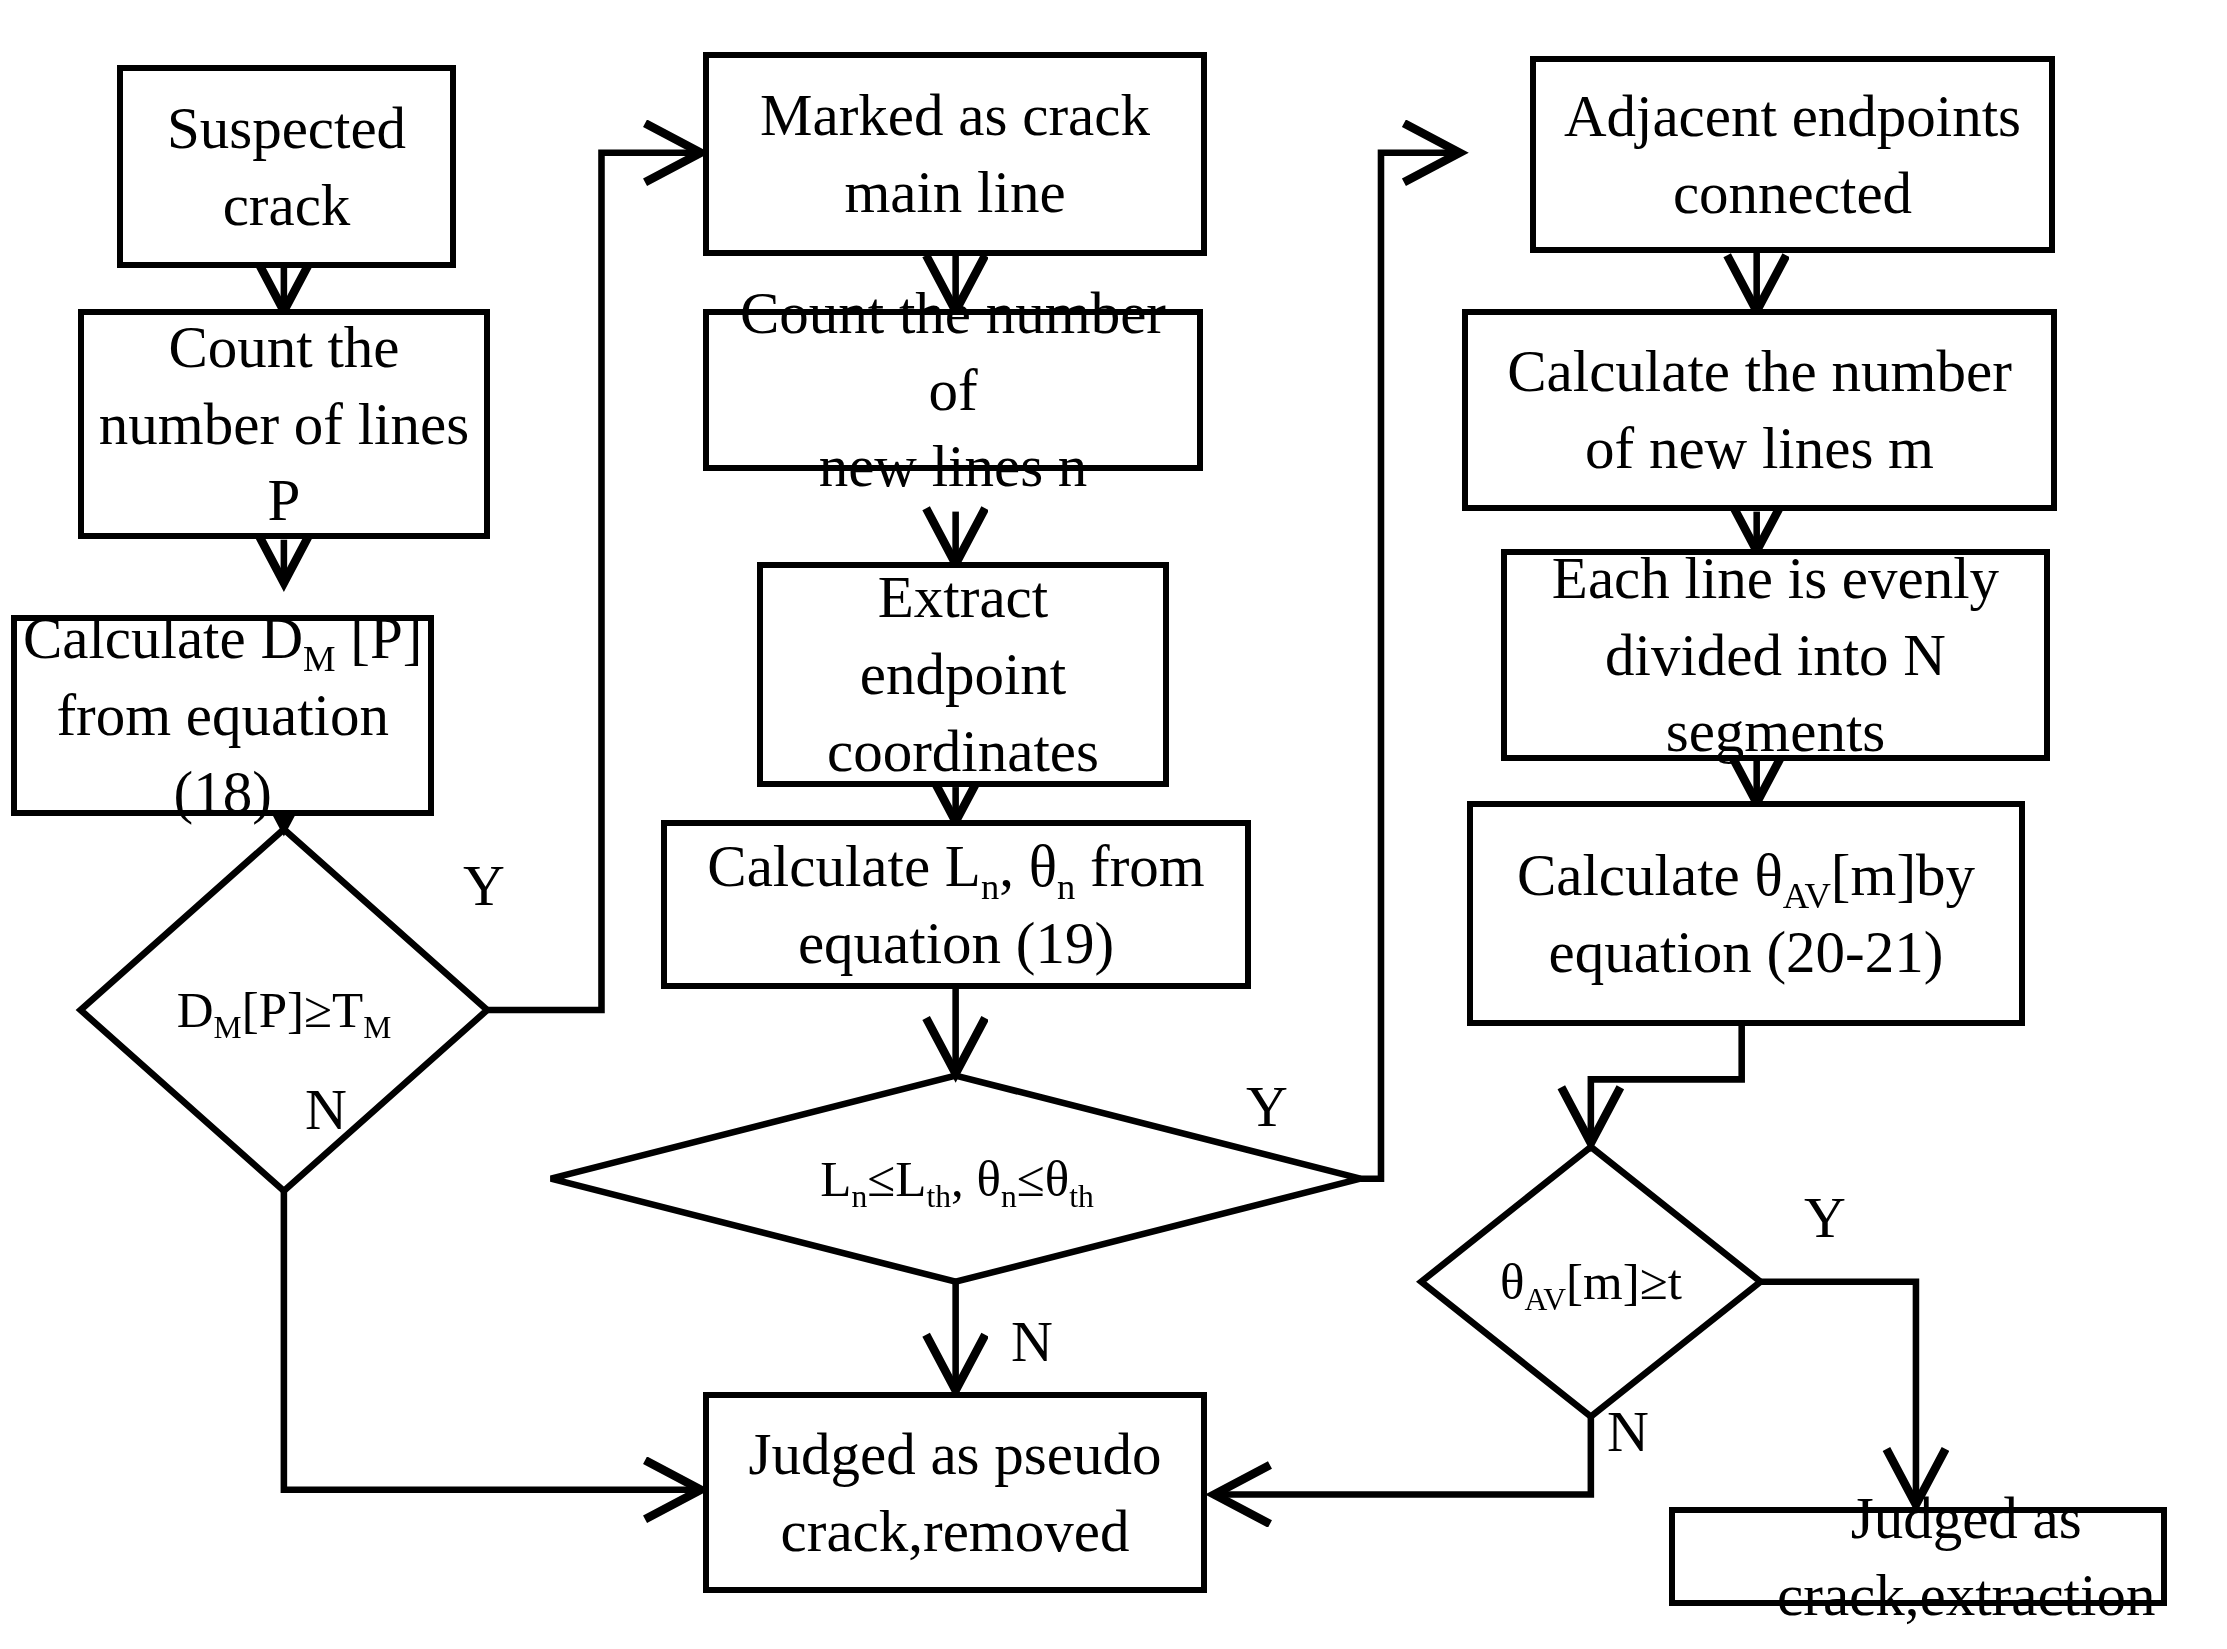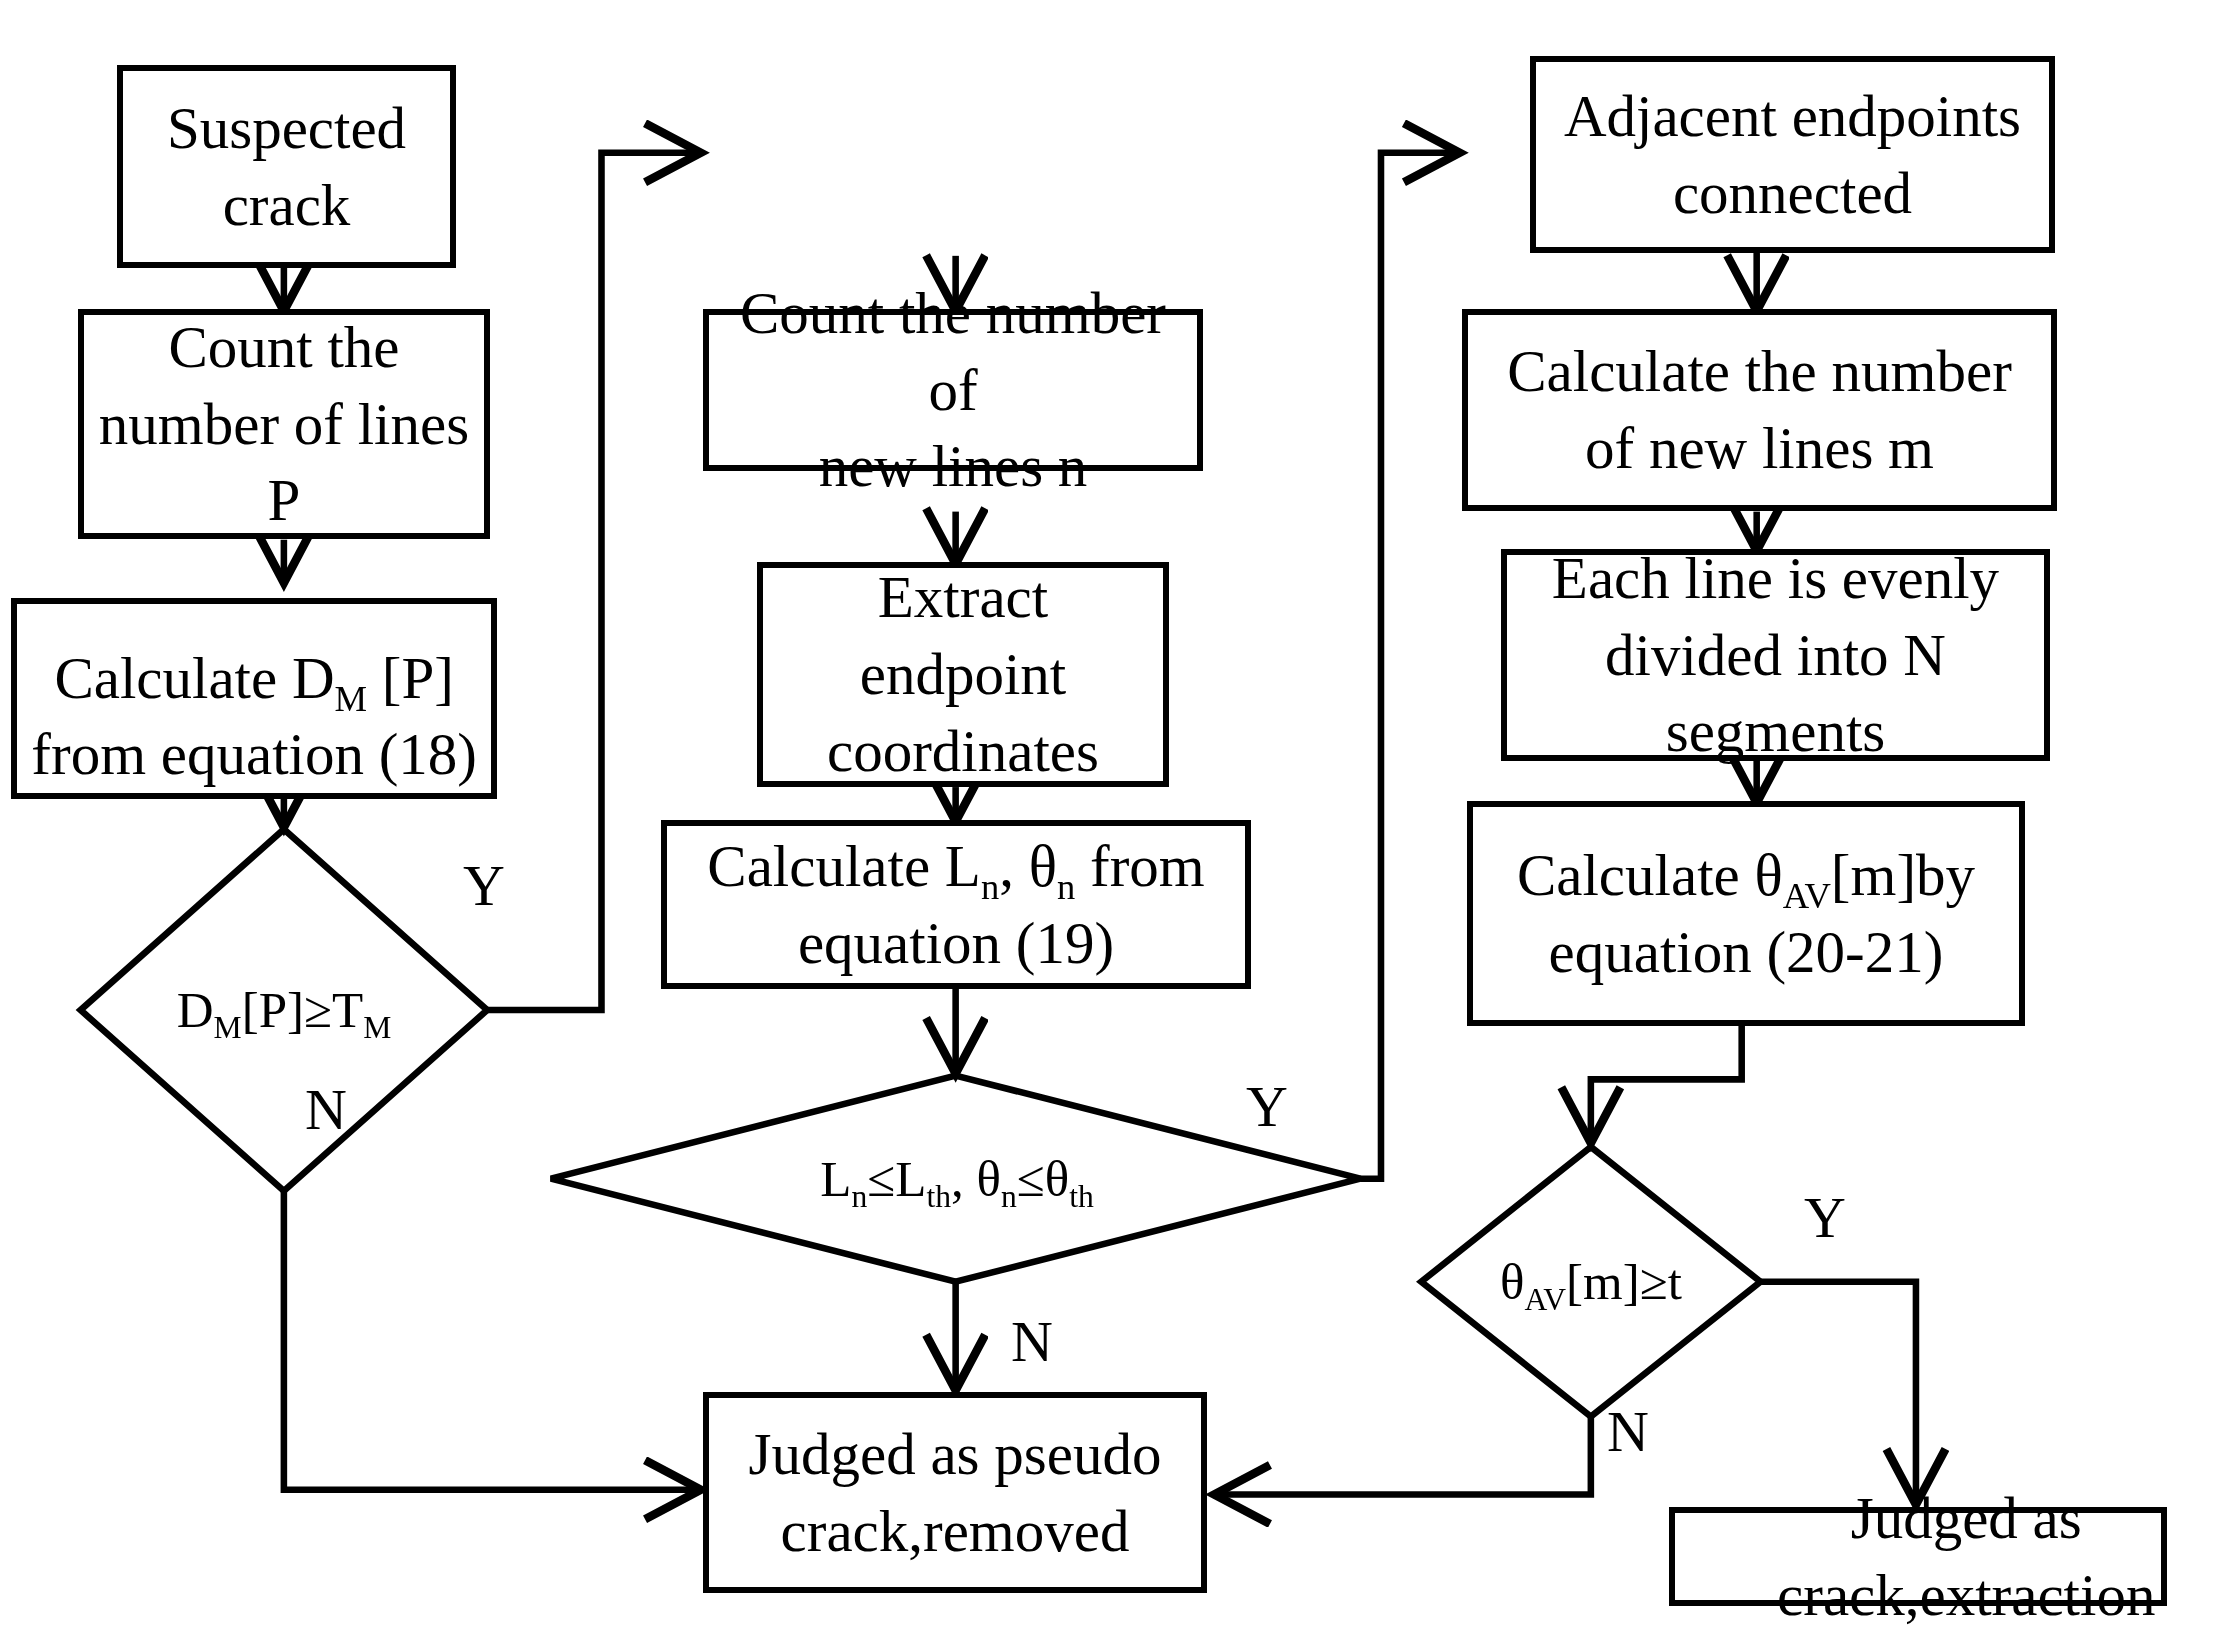--- a/index.html
+++ b/index.html
@@ -66,25 +66,29 @@
 
   <div class="node" style="left:117px;top:65px;width:339px;height:203px;">
     <span class="node-label">Suspected
 crack</span>
   </div>
   <div class="node" style="left:78px;top:309px;width:412px;height:230px;">
     <span class="node-label">Count the
 number of lines
 P</span>
   </div>
-  <div class="node" style="left:11.2px;top:598px;width:486px;height:201px;align-items:flex-end;">
+  <div class="node" style="left:11.2px;top:615px;width:423px;height:201px;">
     <span class="node-label"><span>Calculate D</span><sub>M</sub><span> [P]
 from equation (18)</span></span>
   </div>
 
+  <div class="node" style="left:703px;top:52px;width:504px;height:204px;">
+    <span class="node-label">Marked as crack
+main line</span>
+  </div>
   <div class="node" style="left:703px;top:309px;width:500px;height:162px;">
     <span class="node-label">Count the number of
 new lines n</span>
   </div>
   <div class="node" style="left:757px;top:562px;width:412px;height:225px;">
     <span class="node-label">Extract endpoint
 coordinates</span>
   </div>
   <div class="node" style="left:661px;top:820px;width:590px;height:169px;">
     <span class="node-label"><span>Calculate L</span><sub>n</sub><span>, θ</span><sub>n</sub><span> from

